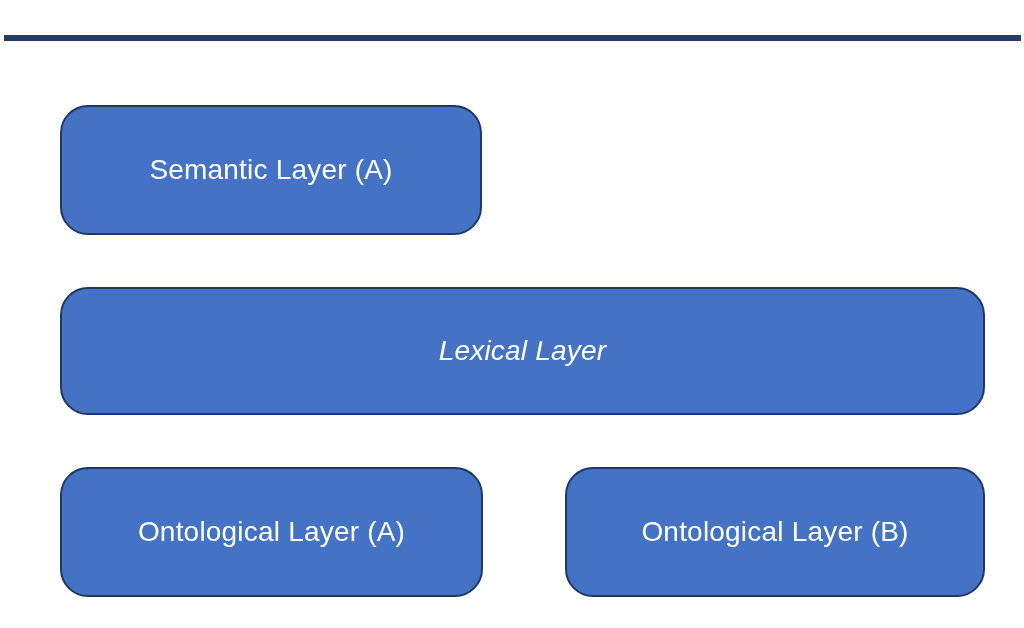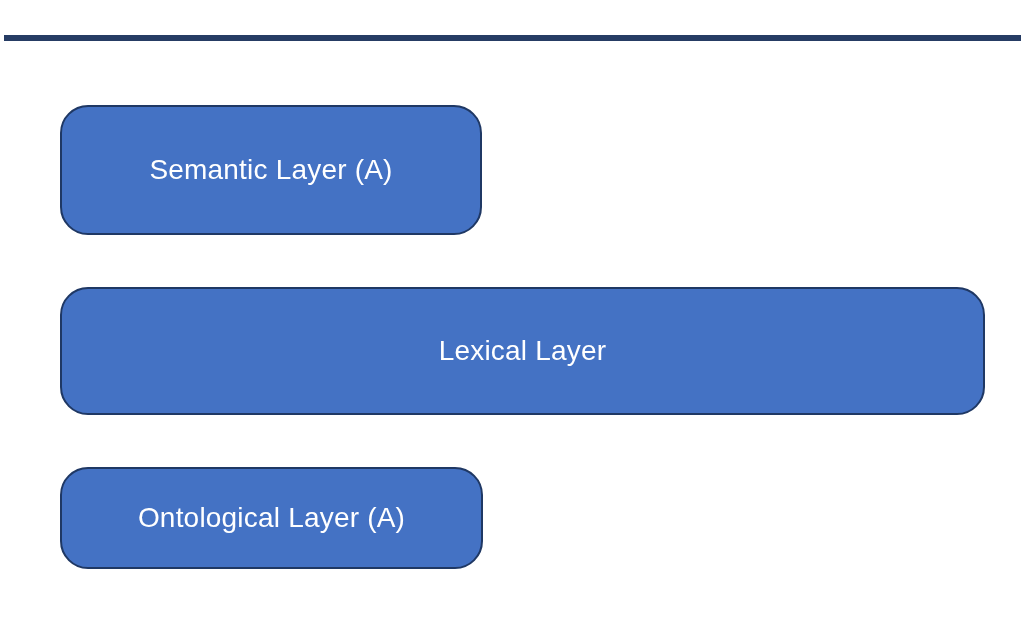--- a/index.html
+++ b/index.html
@@ -45,22 +45,22 @@
   .layer-box .label {
     color: #FFFFFF;
     font-size: 28px;
     font-weight: 400;
     letter-spacing: 0.2px;
     text-align: center;
     white-space: nowrap;
   }
   .box-semantic-a   { left: 60px;  top: 70px;  width: 422px; height: 130px; }
   .box-semantic-b   { left: 567px; top: 70px;  width: 418px; height: 130px; }
-  .box-lexical      { left: 60px;  top: 252px; width: 925px; height: 128px; }
-  .box-ontological-a{ left: 60px;  top: 432px; width: 423px; height: 102px; }
+  .box-lexical      { left: 60px;  top: 252px; width: 925px; height: 128px; font-style: italic; }
+  .box-ontological-a{ left: 60px;  top: 432px; width: 423px; height: 130px; }
   .box-ontological-b{ left: 565px; top: 432px; width: 420px; height: 130px; }
 </style>
 </head>
 <body>
 
 <div class="slide">
 
   <div class="rule-bar top"></div>
 
   <div class="layer-box box-semantic-a">
@@ -69,16 +69,19 @@
 
 
   <div class="layer-box box-lexical">
     <span class="label">Lexical Layer</span>
   </div>
 
   <div class="layer-box box-ontological-a">
     <span class="label">Ontological Layer (A)</span>
   </div>
 
+  <div class="layer-box box-ontological-b">
+    <span class="label">Ontological Layer (B)</span>
+  </div>
 
   <div class="rule-bar bottom"></div>
 
 </div>
 
 </body></html>

